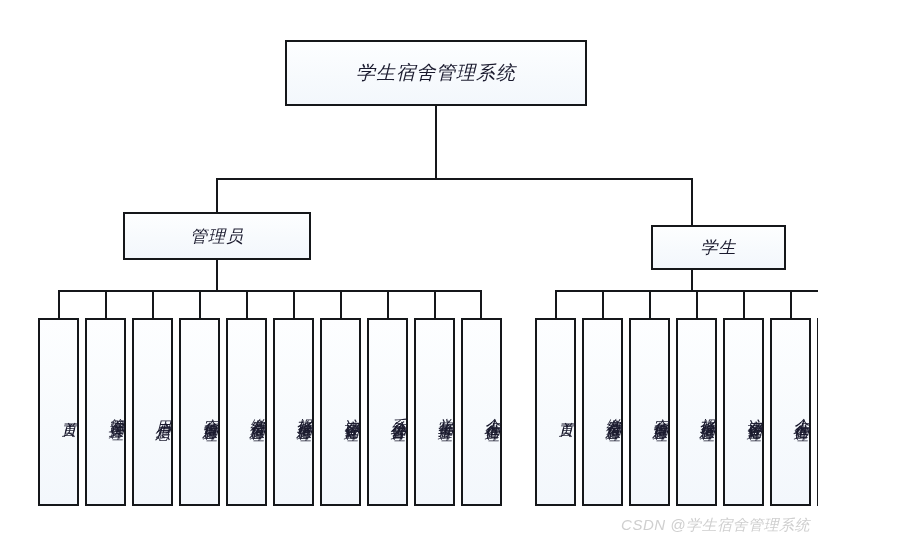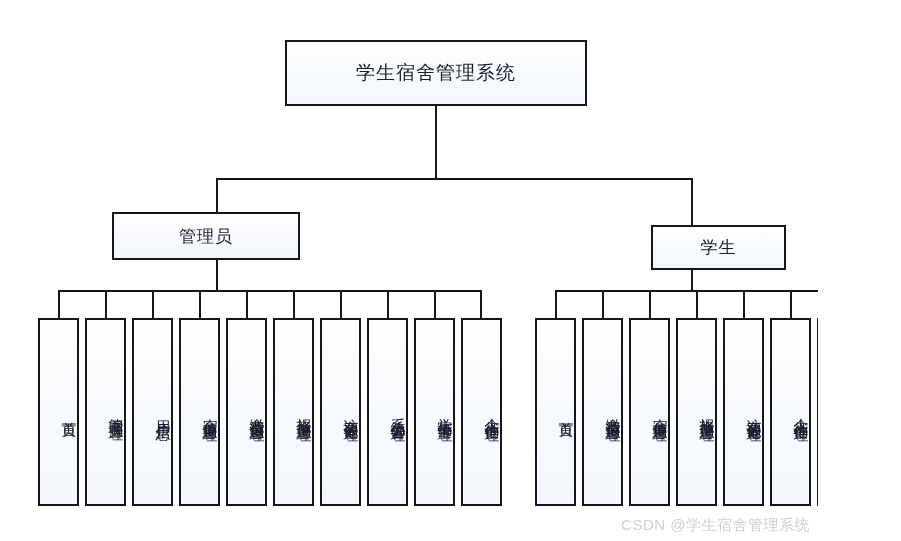--- a/index.html
+++ b/index.html
@@ -7,20 +7,21 @@
     padding: 0;
     background: #ffffff;
   }
   #canvas {
     position: relative;
     width: 818px;
     height: 541px;
     background: #ffffff;
     font-family: "Liberation Serif", "DejaVu Serif", serif;
     overflow: hidden;
+    font-style: italic;
   }
 
   
   .node {
     position: absolute;
     box-sizing: border-box;
     background: linear-gradient(180deg,#fdfeff 0%, #f7fafd 55%, #f3f7fc 100%);
     border: 2px solid #15171a;
     display: flex;
     align-items: center;
@@ -82,21 +83,21 @@
   </div>
 
   <div class="conn v" style="left:435px; top:105px; height:74px;"></div>
 
   <div class="conn h" style="left:216px; top:178px; width:477px;"></div>
 
   <div class="conn v" style="left:216px; top:178px; height:35px;"></div>
 
   <div class="conn v" style="left:691px; top:178px; height:48px;"></div>
 
-  <div class="node branch" style="left:112px; top:212px; width:188px; height:48px;">
+  <div class="node branch" style="left:123px; top:212px; width:188px; height:48px;">
     <span>管理员</span>
   </div>
 
   <div class="node branch" style="left:651px; top:225px; width:135px; height:45px;">
     <span>学生</span>
   </div>
 
   <div class="conn v" style="left:216px; top:260px; height:32px;"></div>
   <div class="conn h" style="left:58px; top:290px; width:423px;"></div>
 

